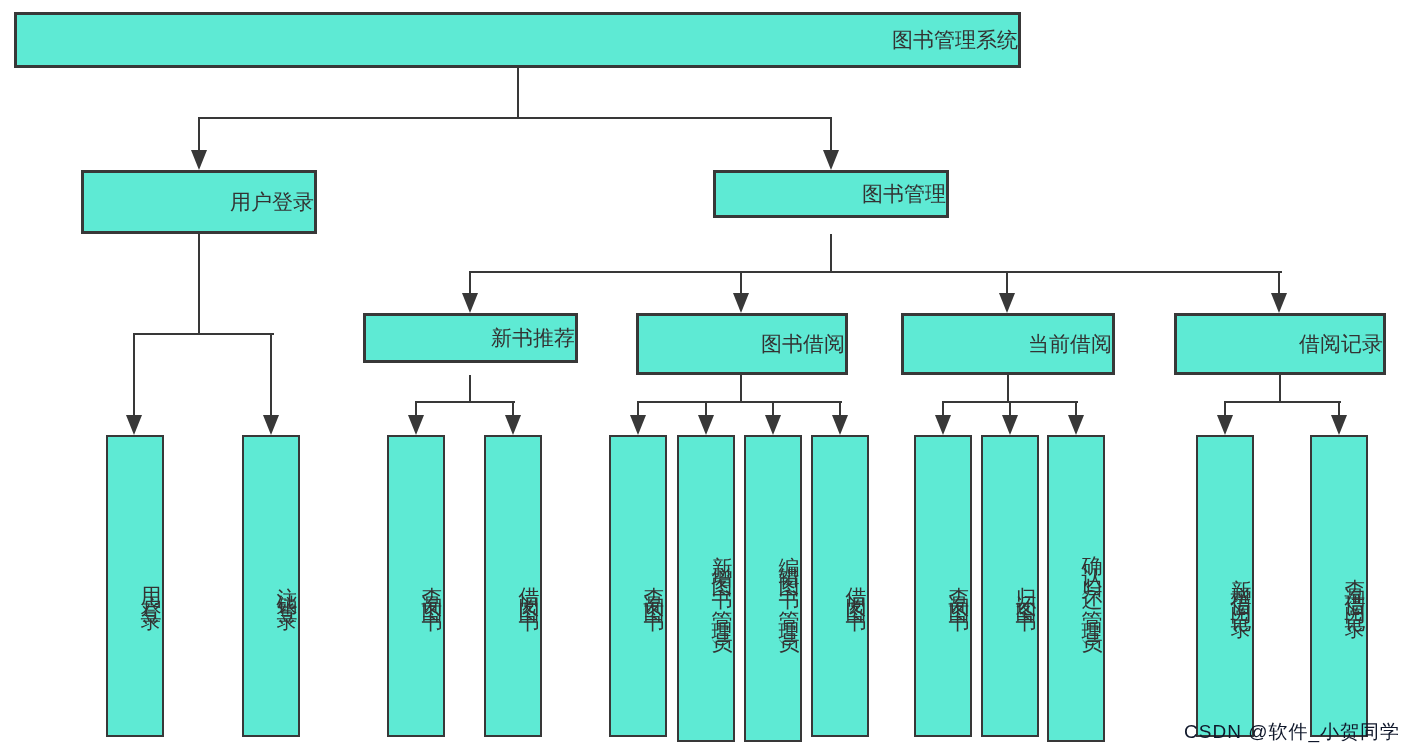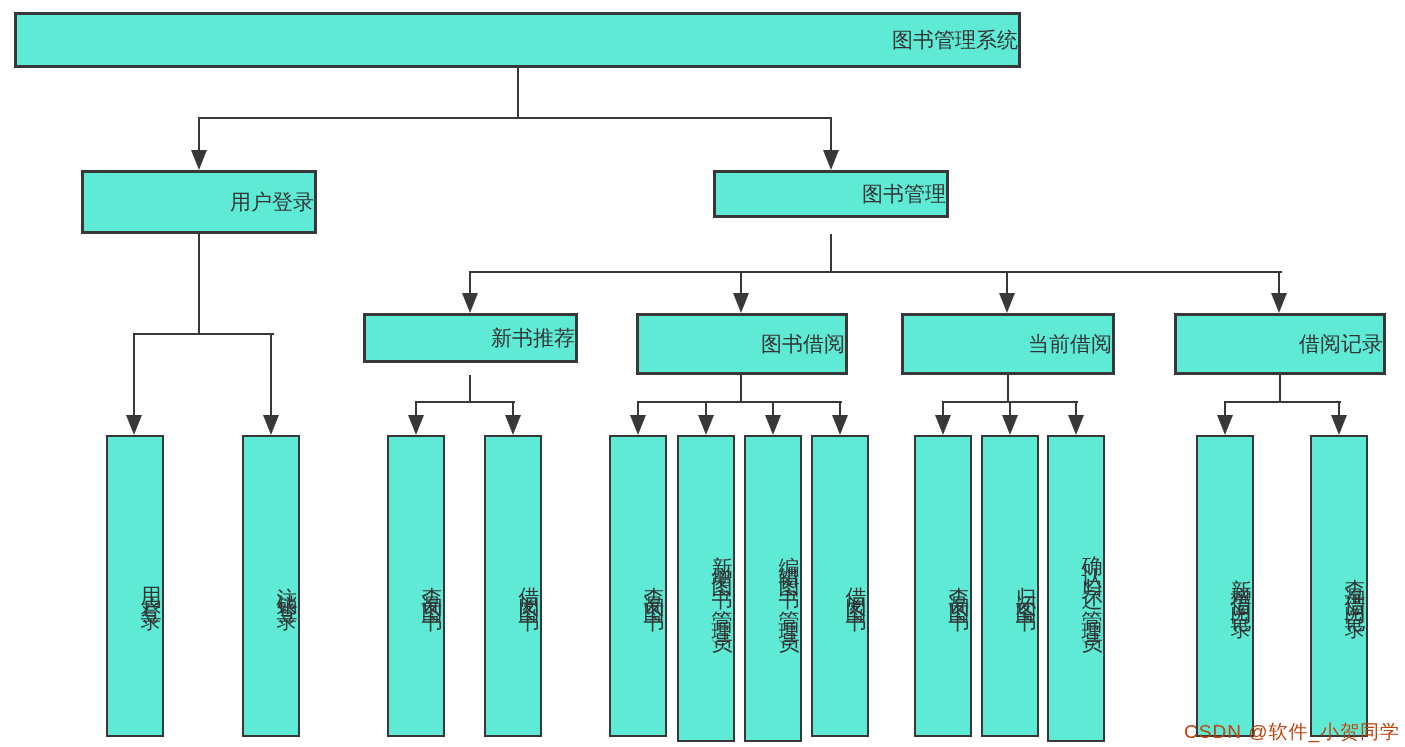--- a/index.html
+++ b/index.html
@@ -15,21 +15,21 @@
   .vbox { border-width:2px; }
   .vbox .lbl { writing-mode:vertical-rl; letter-spacing:8px; line-height:1.0; }
   .vbox.fill .lbl { letter-spacing:11px; }
   .ln { position:absolute; background:#383838; z-index:1; }
   .arw {
     position:absolute; width:0; height:0; z-index:1;
     border-left:8px solid transparent; border-right:8px solid transparent;
     border-top:20px solid #383838;
   }
   .wm {
-    position:absolute; right:5px; top:719px; color:#c2410c;
+    position:absolute; right:5px; top:719px; color:#0f172a;
     font-size:19px; letter-spacing:1px; z-index:6; white-space:nowrap;
   }
 </style>
 </head>
 <body>
 
 <div class="stage">
 
   <div class="box" style="left:14px;top:12px;width:1007px;height:56px">
     <span class="lbl">图书管理系统</span>

